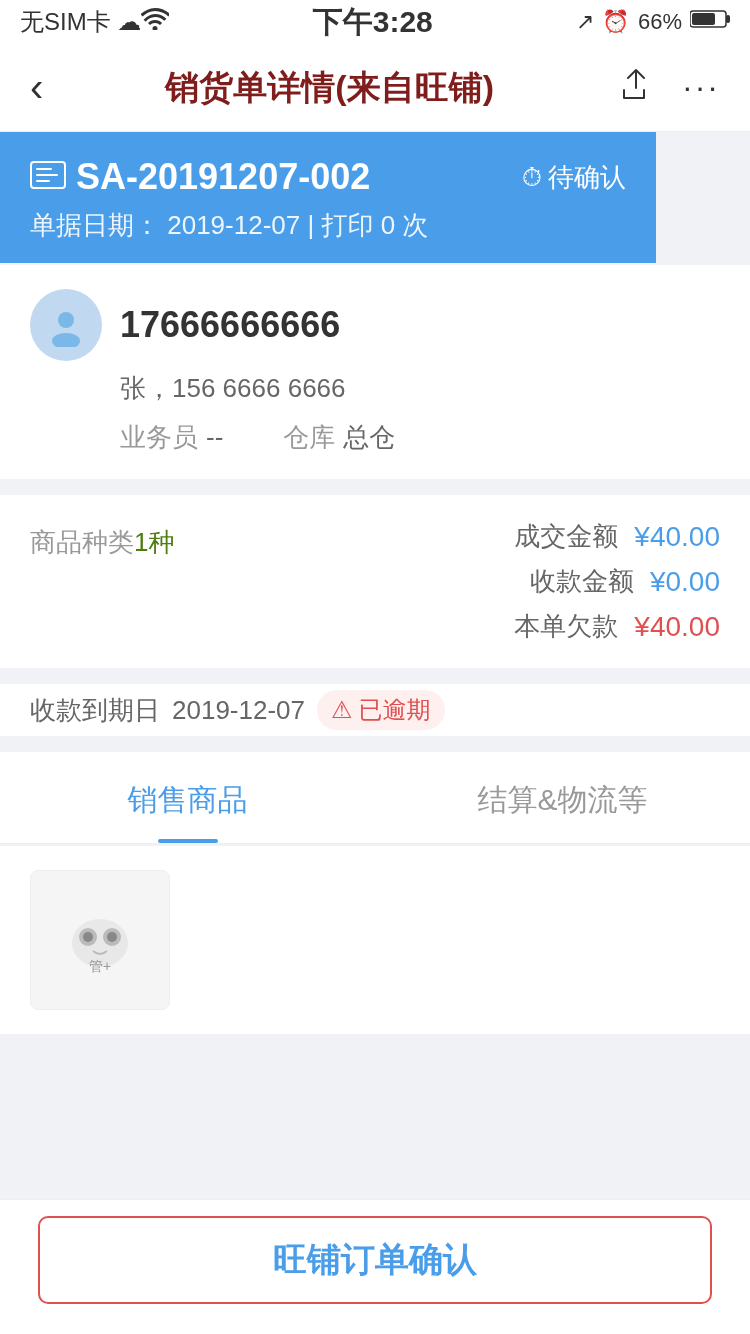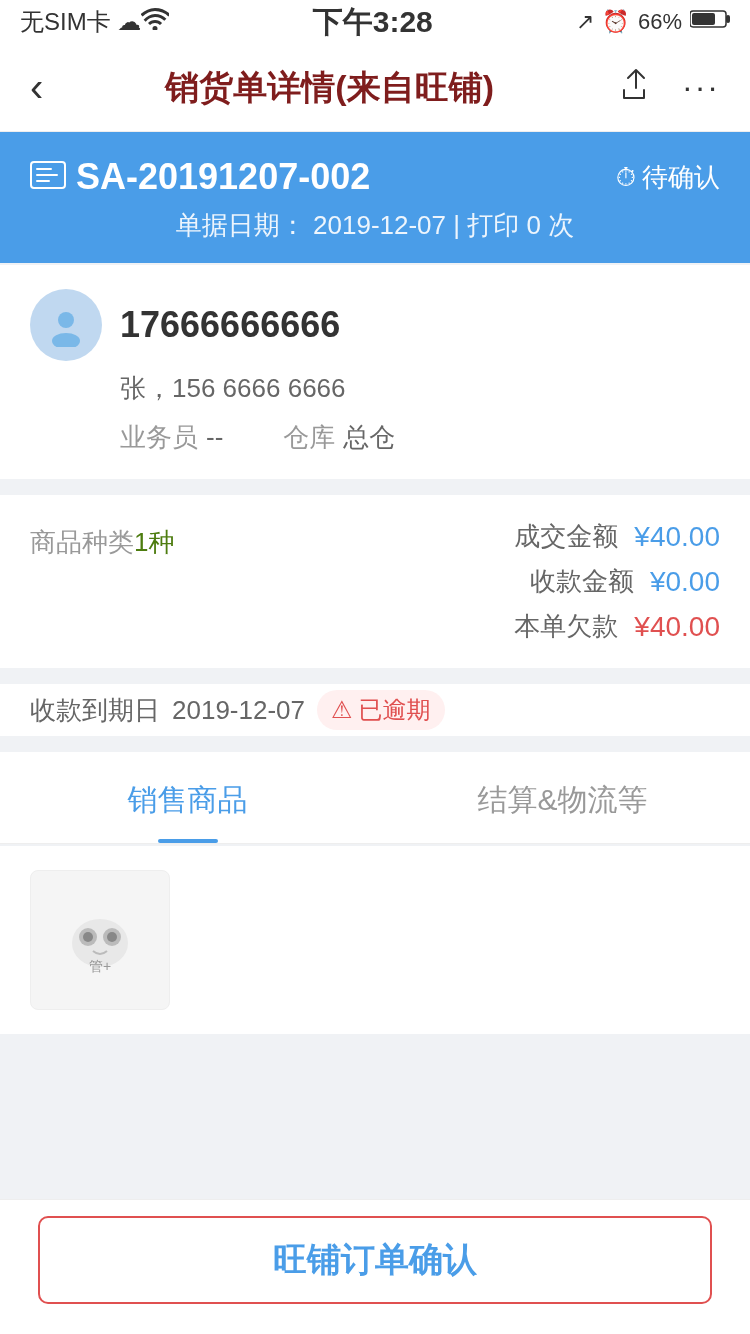--- a/index.html
+++ b/index.html
@@ -63,24 +63,23 @@
       gap: 30px;
     }
     .nav-back {
       font-size: 40px;
       color: #333;
       cursor: pointer;
     }
 
     
     .order-header {
-      width: 750px;
+      width: 656px;
       background: #4a9de8;
       padding: 24px 30px 20px;
-      text-align: center;
     }
     .order-id-row {
       display: flex;
       align-items: center;
       justify-content: space-between;
       margin-bottom: 10px;
     }
     .order-id {
       font-size: 36px;
       font-weight: 700;

